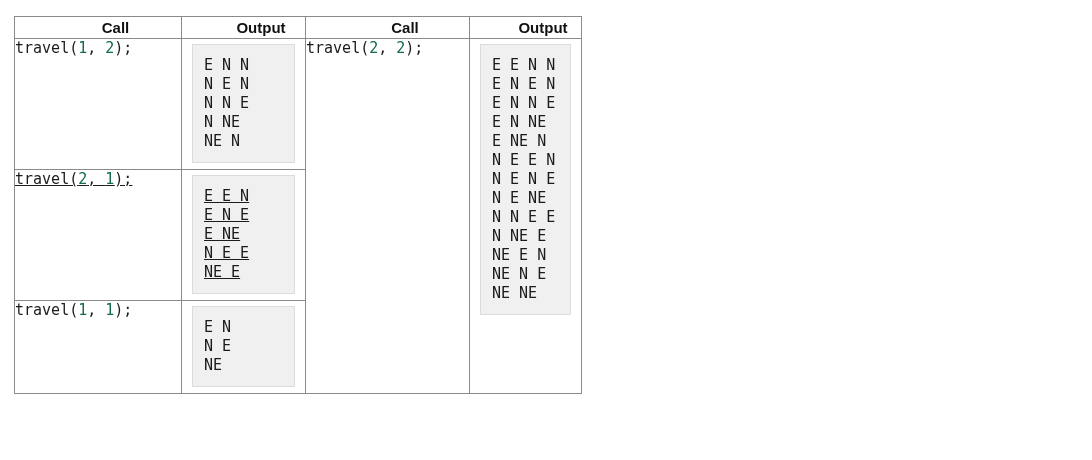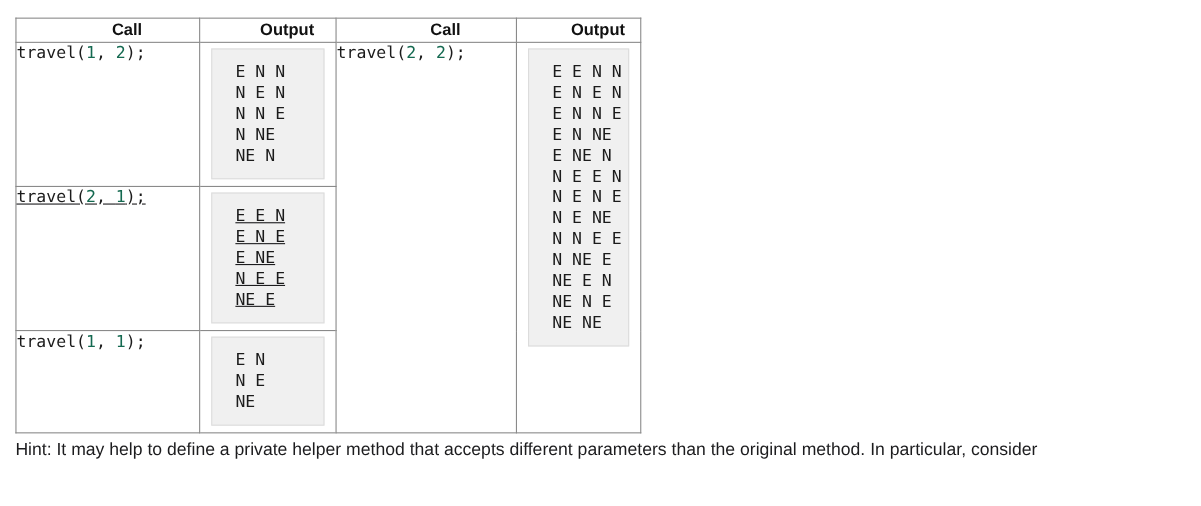--- a/index.html
+++ b/index.html
@@ -57,21 +57,21 @@
     white-space: pre;
     margin-top: 17px;
   }
   code.call-code .num {
     color: #146950;
   }
   pre.console-output {
     margin: 5px 10px 6px 10px;
     background: #f0f0f0;
     border: 1px solid #dcdcdc;
-    padding: 11px 6px 11px 21px;
+    padding: 11px 6px 11px 11px;
     font-family: "DejaVu Sans Mono", monospace;
     font-size: 15px;
     line-height: 19px;
     color: #1b1b1b;
     white-space: pre;
     overflow: hidden;
   }
   .hint {
     position: absolute;
     left: 14px;
@@ -143,16 +143,15 @@
         <td class="out-cell">
             <pre class="console-output">E N
 N E
 NE</pre>
           </td>
       </tr>
     </tbody>
   </table>
 
   <div class="hint">
-    <div>Hint: It may help to define a private helper method that accepts different parameters than the original method. In particular, consider</div>
   </div>
 
 </div>
 
 </body></html>

